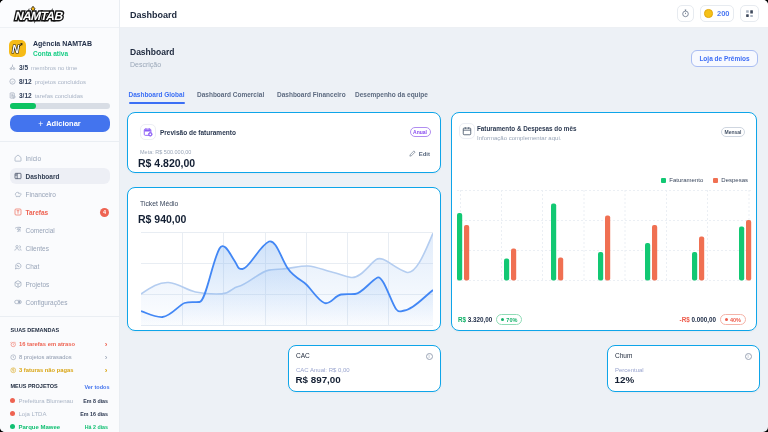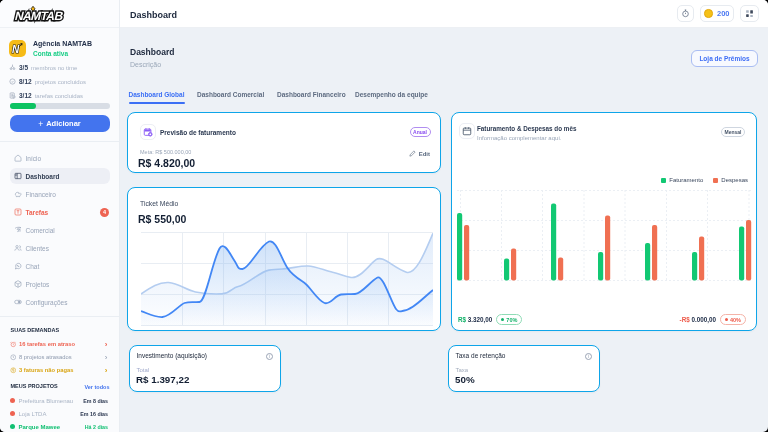--- a/index.html
+++ b/index.html
@@ -248,21 +248,21 @@
     <div class="abs" style="right:10px; top:37px; font-size:6px; font-weight:bold; color:#5b6a80; display:flex; align-items:center;">
       <svg width="7" height="7" viewBox="0 0 24 24" fill="none" stroke="#57657a" stroke-width="2" style="margin-right:3px;">
           <path d="M17 3l4 4L8 20l-5 1 1-5z"></path>
         </svg>
       Edit
     </div>
   </div>
 
   <div class="card" style="left:127px; top:187px; width:314px; height:144px;">
     <div class="abs" style="left:12px; top:11.5px; font-size:6.8px; color:#39465c;">Ticket Médio</div>
-    <div class="abs" style="left:10px; top:24.5px; font-size:10.5px; font-weight:bold; color:#131f33;">R$ 550,00</div>
+    <div class="abs" style="left:10px; top:24.5px; font-size:10.5px; font-weight:bold; color:#131f33;">R$ 940,00</div>
     <svg class="abs" style="left:13px; top:44px;" width="292" height="94" viewBox="0 0 292 94">
       <defs>
         <linearGradient id="gA" x1="0" y1="0" x2="0" y2="1">
           <stop offset="0" stop-color="#7fb2f0" stop-opacity="0.38"></stop>
           <stop offset="1" stop-color="#78aef2" stop-opacity="0.02"></stop>
         </linearGradient>
         <linearGradient id="gB" x1="0" y1="0" x2="0" y2="1">
           <stop offset="0" stop-color="#a9c9f3" stop-opacity="0.35"></stop>
           <stop offset="1" stop-color="#a9c9f3" stop-opacity="0.02"></stop>
         </linearGradient>
@@ -325,26 +325,26 @@
         <span style="color:#22304a;">3.320,00</span>
       <span style="margin-left:4px; border:1px solid #8fdcb6; color:#12b269; border-radius:8px; font-size:5.5px; padding:1.5px 4px; display:flex; align-items:center;"><span style="width:3px;height:3px;border-radius:50%;background:#12b269;margin-right:2px;"></span>70%</span>
     </div>
     <div class="abs" style="right:10px; top:201px; font-size:6.3px; font-weight:bold; display:flex; align-items:center;">
       <span style="color:#ee5a4a;">-R$&nbsp;</span>
         <span style="color:#22304a;">0.000,00</span>
       <span style="margin-left:4px; border:1px solid #f5b3a8; color:#ee5a4a; border-radius:8px; font-size:5.5px; padding:1.5px 4px; display:flex; align-items:center;"><span style="width:3px;height:3px;border-radius:50%;background:#ee5a4a;margin-right:2px;"></span>40%</span>
     </div>
   </div>
 
-  <div class="card" style="left:128.5px; top:344.5px; width:152.5px; height:47.5px;">
-    <div class="abs" style="left:7px; top:6.5px; font-size:6.5px; color:#212b3d;">Investimento (aquisição)</div>
+  <div class="card" style="left:288px; top:344.5px; width:152.5px; height:47.5px;">
+    <div class="abs" style="left:7px; top:6.5px; font-size:6.5px; color:#212b3d;">CAC</div>
     <div class="abs" style="right:7px; top:7px; width:7px; height:7px; border:1px solid #9aa4b5; border-radius:50%; color:#9aa4b5; font-size:5px; display:flex; align-items:center; justify-content:center;">i</div>
-    <div class="abs" style="left:7px; top:21px; font-size:6px; color:#a0a9cb;">Total</div>
-    <div class="abs" style="left:6.5px; top:28.3px; font-size:9.8px; font-weight:bold; color:#131f33;">R$ 1.397,22</div>
-  </div>
-  <div class="card" style="left:447.5px; top:344.5px; width:152.5px; height:47.5px;">
-    <div class="abs" style="left:7px; top:6.5px; font-size:6.5px; color:#212b3d;">Taxa de retenção</div>
+    <div class="abs" style="left:7px; top:21px; font-size:6px; color:#9aa5cf;">CAC Anual: R$ 0,00</div>
+    <div class="abs" style="left:6.5px; top:28.3px; font-size:9.8px; font-weight:bold; color:#131f33;">R$ 897,00</div>
+  </div>
+  <div class="card" style="left:607px; top:344.5px; width:152.5px; height:47.5px;">
+    <div class="abs" style="left:7px; top:6.5px; font-size:6.5px; color:#212b3d;">Chum</div>
     <div class="abs" style="right:7px; top:7px; width:7px; height:7px; border:1px solid #9aa4b5; border-radius:50%; color:#9aa4b5; font-size:5px; display:flex; align-items:center; justify-content:center;">i</div>
-    <div class="abs" style="left:7px; top:21px; font-size:6px; color:#a3adbd;">Taxa</div>
-    <div class="abs" style="left:6.5px; top:28.3px; font-size:9.8px; font-weight:bold; color:#131f33;">50%</div>
+    <div class="abs" style="left:7px; top:21px; font-size:6px; color:#9aa5cf;">Percentual</div>
+    <div class="abs" style="left:6.5px; top:28.3px; font-size:9.8px; font-weight:bold; color:#131f33;">12%</div>
   </div>
 
 </div>
 
 </body></html>

